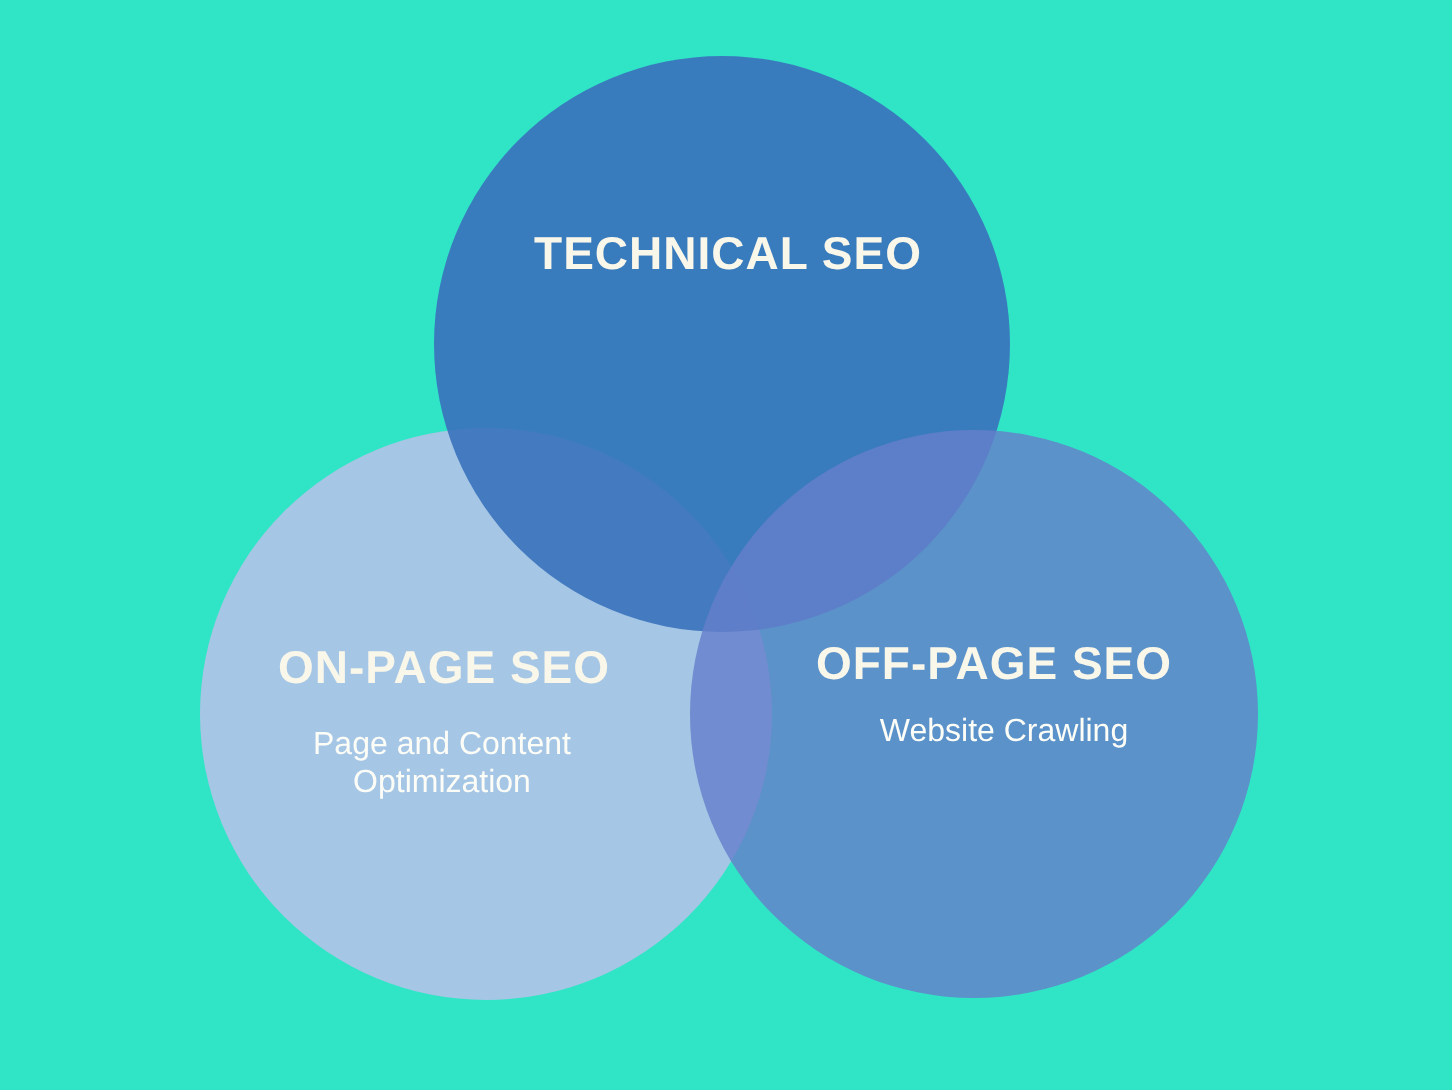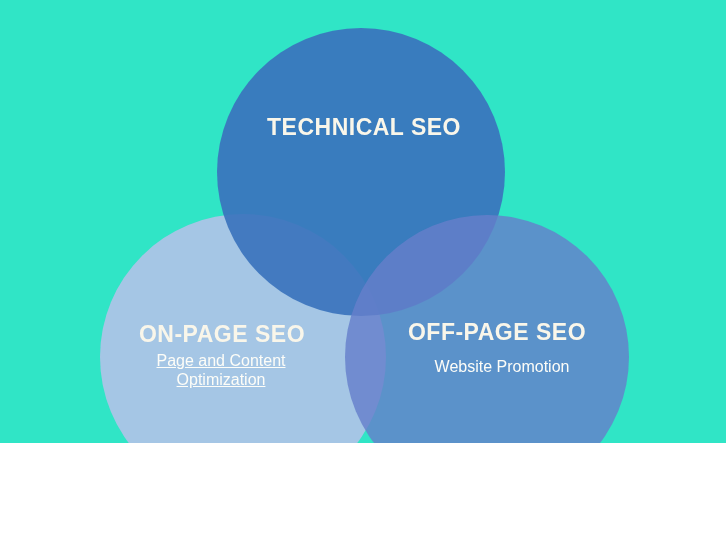--- a/index.html
+++ b/index.html
@@ -5,21 +5,21 @@
   html, body {
     margin: 0;
     padding: 0;
   }
   body {
     font-family: "Liberation Sans", "DejaVu Sans", sans-serif;
   }
   .canvas {
     position: relative;
     width: 726px;
-    height: 443px;
+    height: 545px;
     background: var(--background, #30e5c6);
     overflow: hidden;
   }
   .circle {
     position: absolute;
     border-radius: 50%;
   }
   .circle-top {
     left: 217px;
     top: 28px;
@@ -66,21 +66,21 @@
     line-height: 19px;
     color: var(--subtitle-text, #fdfdf8);
   }
   .label-subtitle.wrap {
     white-space: normal;
     width: 150px;
   }
   .title-technical  { left: 364px; top: 127px; }
   .sub-technical    { left: 364px; top: 159px; }
   .title-onpage     { left: 222px; top: 334px; text-align: center; }
-  .sub-onpage       { left: 221px; top: 370px; text-decoration: underline; }
+  .sub-onpage       { left: 221px; top: 382px; }
   .title-offpage    { left: 497px; top: 332px; }
   .sub-offpage      { left: 502px; top: 366px; }
 </style>
 </head>
 <body>
 
 <div class="canvas">
 
   <div class="circle circle-left"></div>
 
@@ -90,15 +90,15 @@
 
   <div class="label label-title title-technical">TECHNICAL SEO</div>
 
 
   <div class="label label-title title-onpage">ON-PAGE SEO</div>
 
   <div class="label label-subtitle wrap sub-onpage">Page and Content Optimization</div>
 
   <div class="label label-title title-offpage">OFF-PAGE SEO</div>
 
-  <div class="label label-subtitle sub-offpage">Website Promotion</div>
+  <div class="label label-subtitle sub-offpage">Website Crawling</div>
 
 </div>
 
 </body></html>

